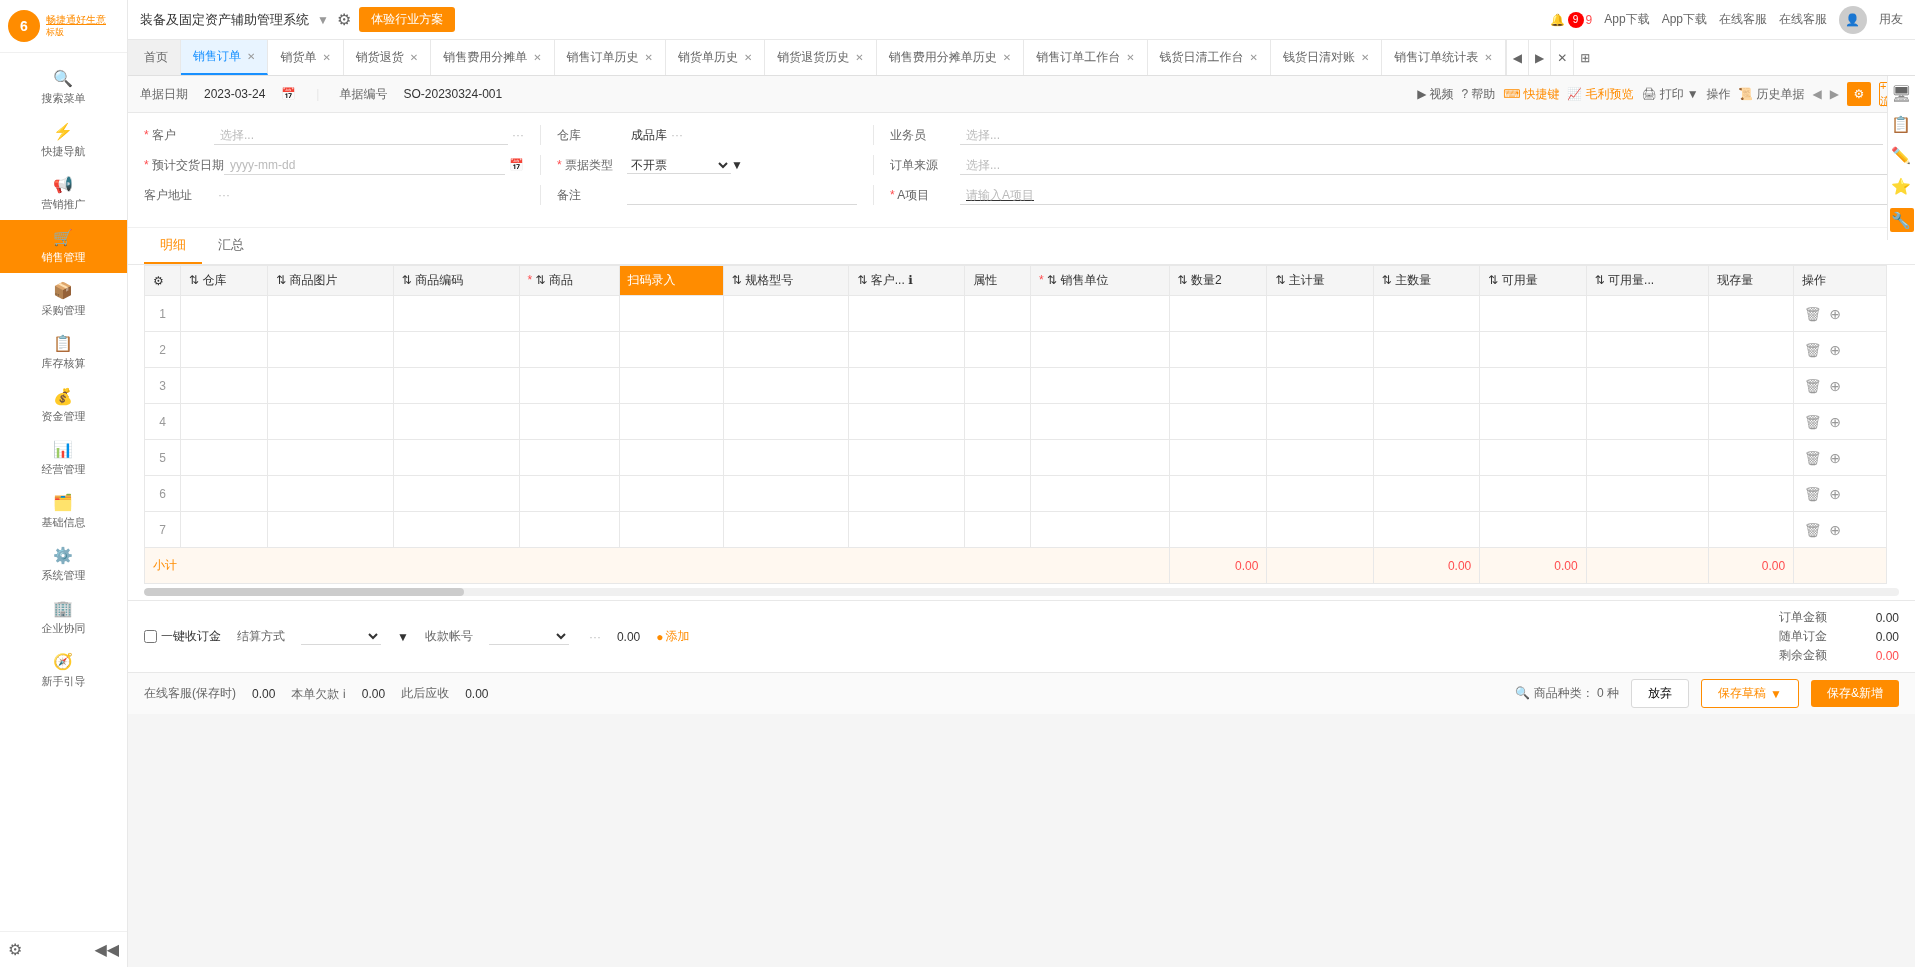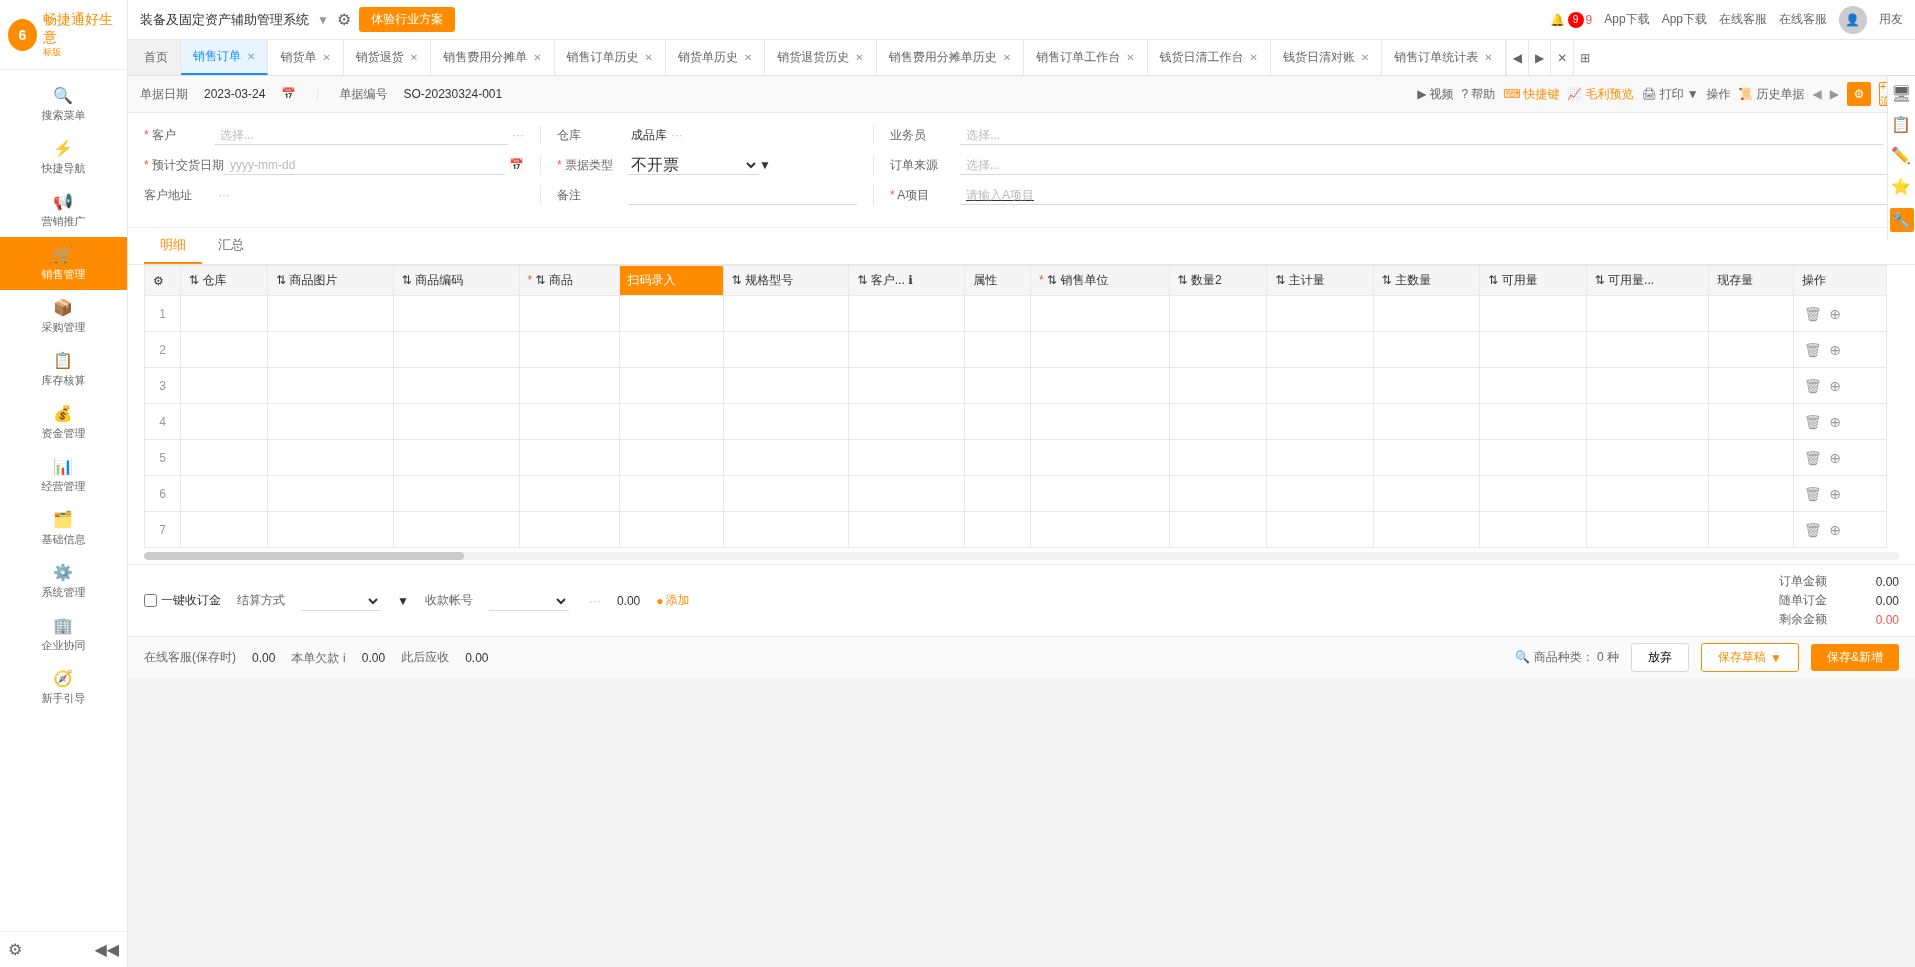--- a/index.html
+++ b/index.html
@@ -2,21 +2,21 @@
 <html><head>
   <meta charset="utf-8">
   <style>
     * { margin: 0; padding: 0; box-sizing: border-box; }
     body { font-family: 'Microsoft YaHei', Arial, sans-serif; font-size: 12px; background: #f5f5f5; color: #333; width: 1915px; min-height: 967px; overflow-x: hidden; }
 
     
     .sidebar { position: fixed; left: 0; top: 0; width: 128px; height: 100vh; background: #fff; border-right: 1px solid #e8e8e8; z-index: 100; display: flex; flex-direction: column; }
     .logo-area { padding: 10px 8px; display: flex; align-items: center; gap: 6px; border-bottom: 1px solid #f0f0f0; }
     .logo-icon { width: 32px; height: 32px; background: #ff8c00; border-radius: 50%; display: flex; align-items: center; justify-content: center; color: white; font-size: 14px; font-weight: bold; }
-    .logo-text { font-size: 14px; color: #ff8c00; line-height: 1.3; }
+    .logo-text { font-size: 10px; color: #ff8c00; line-height: 1.3; text-decoration: underline; }
     .logo-sub { font-size: 9px; color: #ff8c00; }
     .sidebar-nav { flex: 1; padding: 8px 0; }
     .sidebar-item { display: flex; flex-direction: column; align-items: center; padding: 8px 4px; cursor: pointer; color: #666; font-size: 11px; gap: 3px; }
     .sidebar-item.active { background: #ff8c00; color: white; }
     .sidebar-item .icon { font-size: 16px; }
     .sidebar-bottom { padding: 8px; display: flex; justify-content: space-between; align-items: center; border-top: 1px solid #f0f0f0; }
 
     
     .topbar { position: fixed; top: 0; left: 128px; right: 0; height: 40px; background: #fff; border-bottom: 1px solid #e8e8e8; z-index: 99; display: flex; align-items: center; justify-content: space-between; padding: 0 12px; }
     .topbar-left { display: flex; align-items: center; gap: 8px; }
@@ -87,21 +87,21 @@
     .footer-bar-right { margin-left: auto; display: flex; align-items: center; gap: 12px; }
     .btn-abandon { border: 1px solid #d9d9d9; background: white; padding: 5px 16px; border-radius: 3px; cursor: pointer; font-size: 12px; }
     .btn-save-draft { border: 1px solid #ff8c00; color: #ff8c00; background: white; padding: 5px 16px; border-radius: 3px; cursor: pointer; font-size: 12px; display: flex; align-items: center; gap: 4px; }
     .btn-save-new { background: #ff8c00; color: white; border: none; padding: 5px 16px; border-radius: 3px; cursor: pointer; font-size: 12px; }
 
     
     .right-panel { position: fixed; right: 0; top: 76px; width: 28px; background: #fff; border-left: 1px solid #e8e8e8; display: flex; flex-direction: column; align-items: center; padding: 8px 0; gap: 12px; }
     .right-panel-icon { font-size: 16px; color: #666; cursor: pointer; }
 
     .checkbox-label { display: flex; align-items: center; gap: 4px; cursor: pointer; }
-    .select-inline { border: none; border-bottom: 1px solid #d9d9d9; background: transparent; font-size: 16px; color: #333; outline: none; min-width: 80px; }
+    .select-inline { border: none; border-bottom: 1px solid #d9d9d9; background: transparent; font-size: 12px; color: #333; outline: none; min-width: 80px; }
 
     .table-container { overflow-x: auto; }
     .scrollbar-area { height: 8px; background: #f0f0f0; margin: 0 16px; border-radius: 4px; overflow: hidden; }
     .scrollbar-thumb { height: 8px; width: 320px; background: #ccc; border-radius: 4px; }
   </style>
 </head>
 <body>
 
 <div class="sidebar">
   <div class="logo-area">
@@ -583,20 +583,32 @@
           <td></td>
           <td></td>
           <td></td>
           <td></td>
           <td style="white-space:nowrap;">
             <button class="table-action-btn">🗑</button>
             <button class="table-action-btn">⊕</button>
           </td>
         </tr>
 
+        <tr class="summary-row">
+          <td colspan="10" style="background:#fff8f0;padding:6px 8px;">
+            <span class="summary-label">小计</span>
+          </td>
+          <td style="background:#fff8f0;text-align:right;color:#ff4d4f;font-weight:500;">0.00</td>
+          <td style="background:#fff8f0;"></td>
+          <td style="background:#fff8f0;text-align:right;color:#ff4d4f;font-weight:500;">0.00</td>
+          <td style="background:#fff8f0;text-align:right;color:#ff4d4f;font-weight:500;">0.00</td>
+          <td style="background:#fff8f0;"></td>
+          <td style="background:#fff8f0;text-align:right;color:#ff4d4f;font-weight:500;">0.00</td>
+          <td style="background:#fff8f0;"></td>
+        </tr>
       </tbody>
     </table>
   </div>
 
   <div class="scrollbar-area" style="margin:4px 16px;">
     <div class="scrollbar-thumb"></div>
   </div>
 
   <div class="bottom-bar">
     <label class="checkbox-label">

